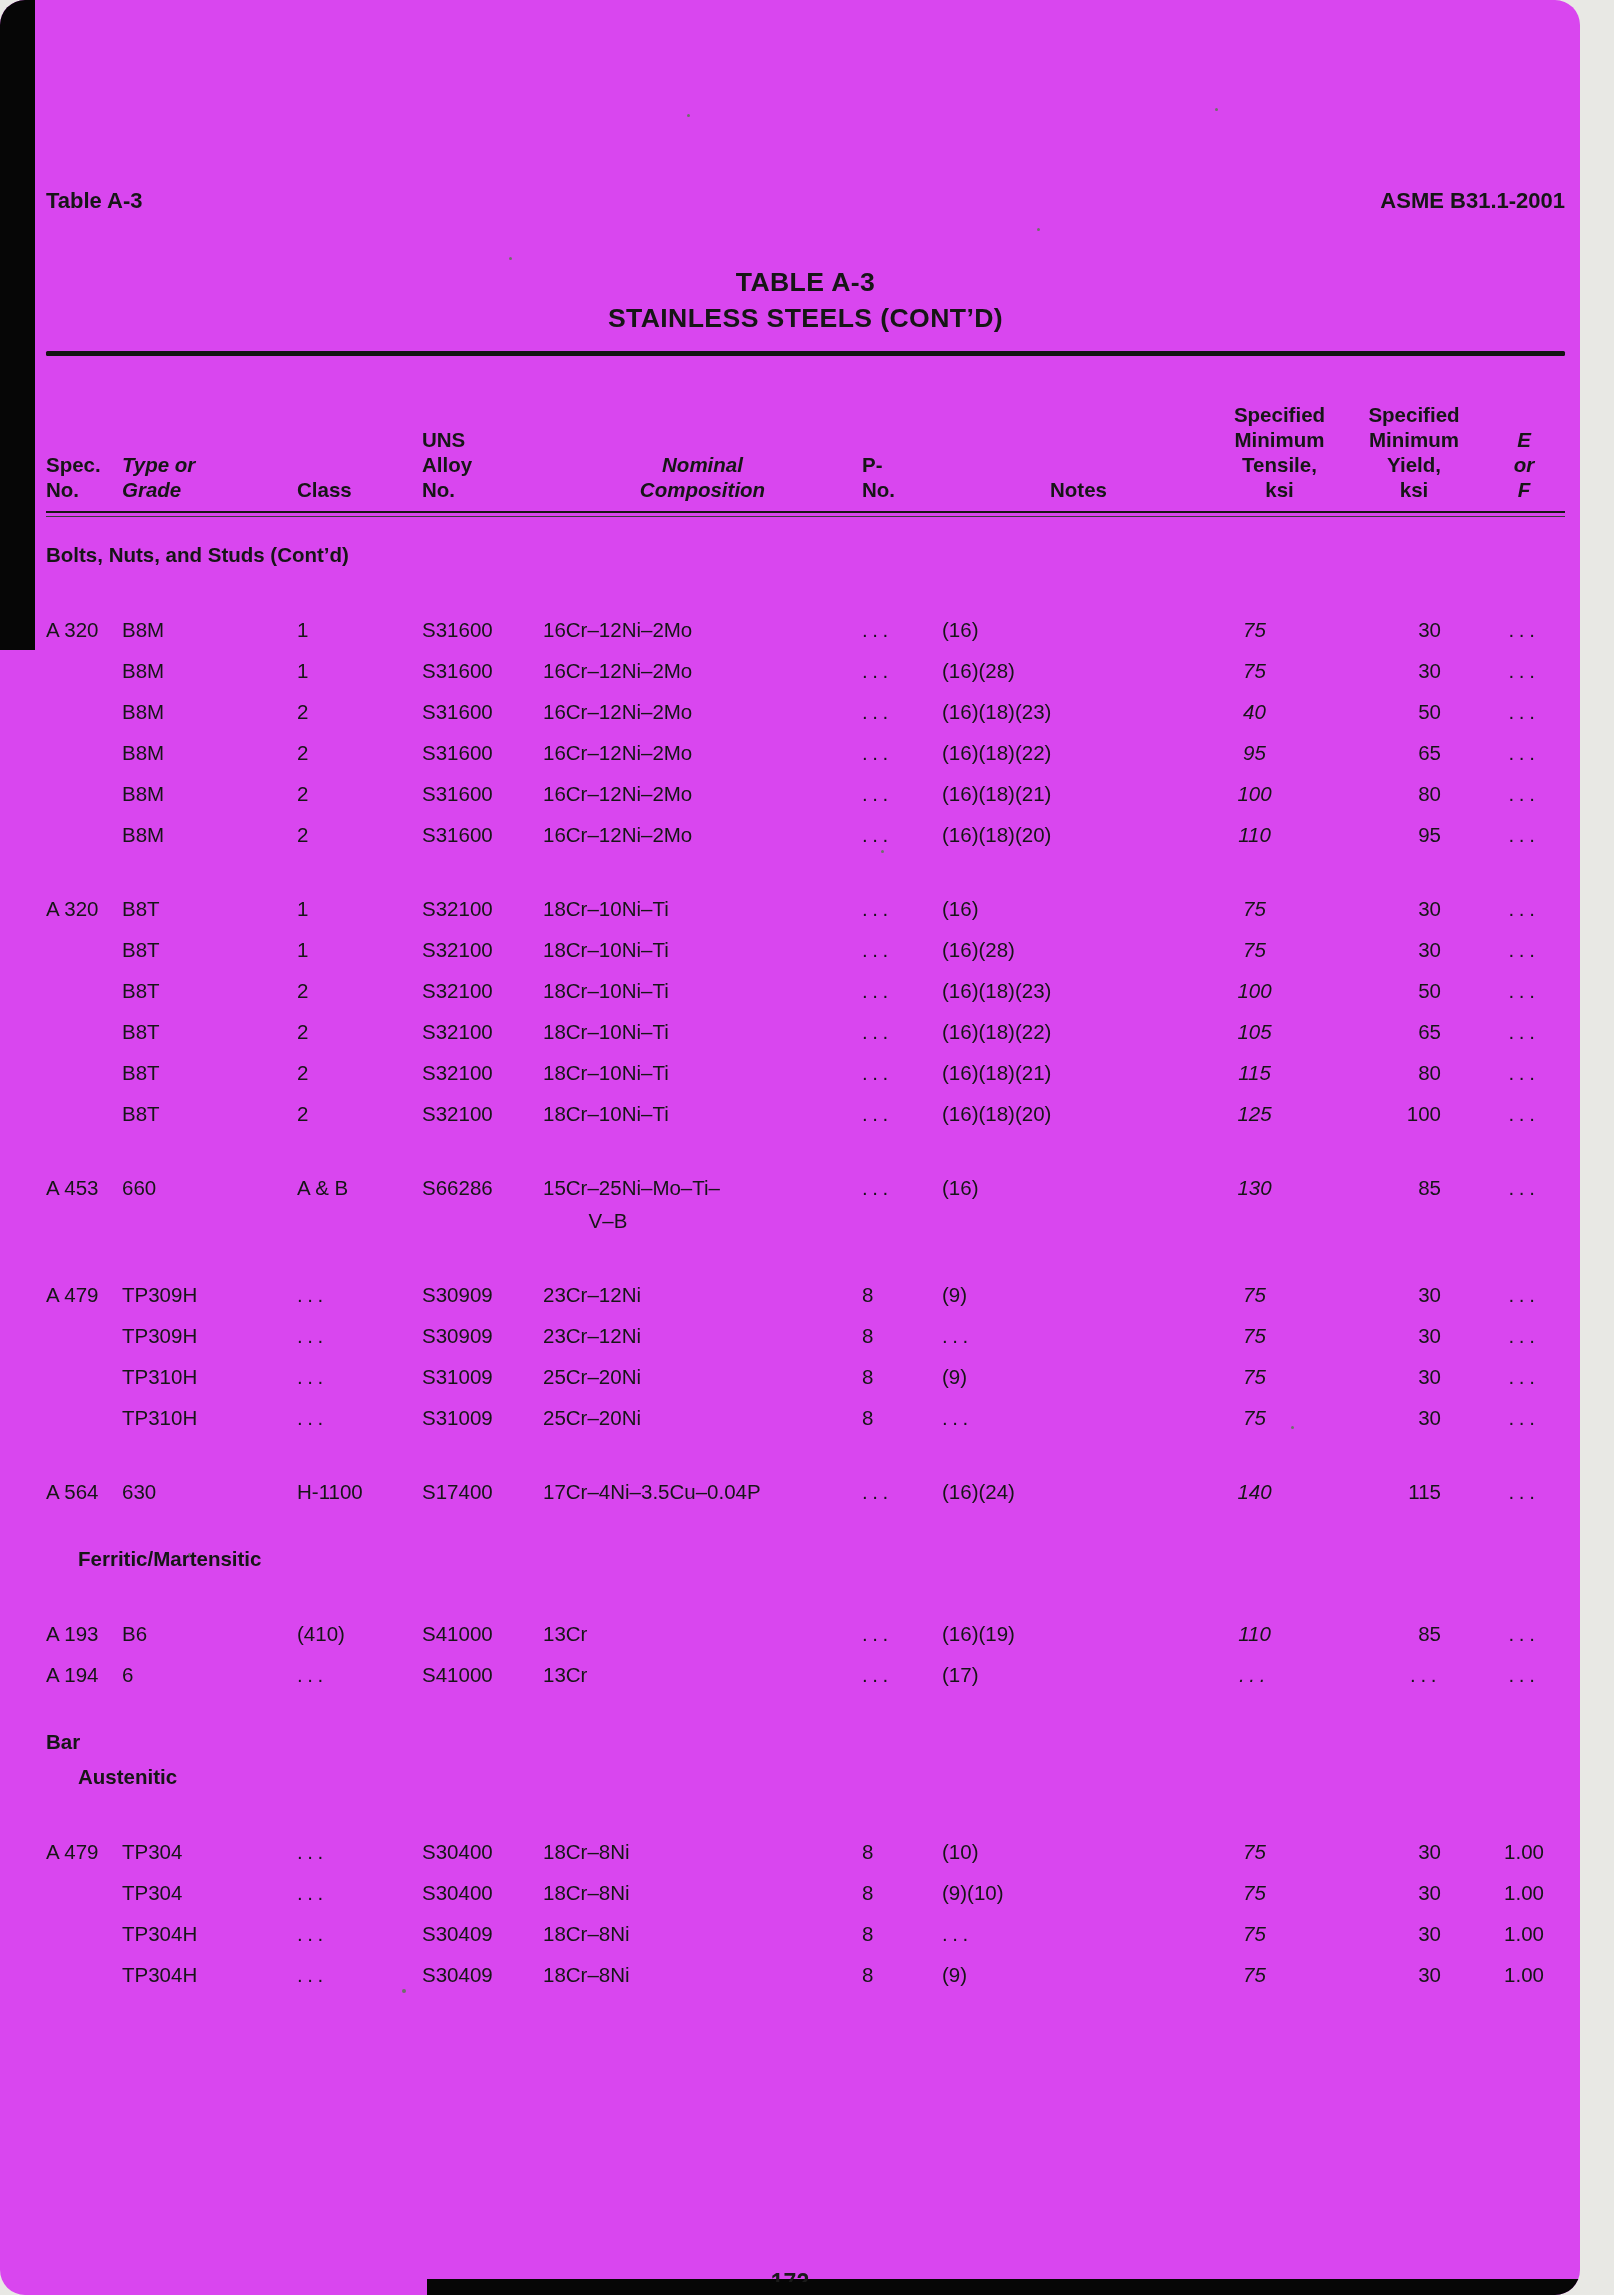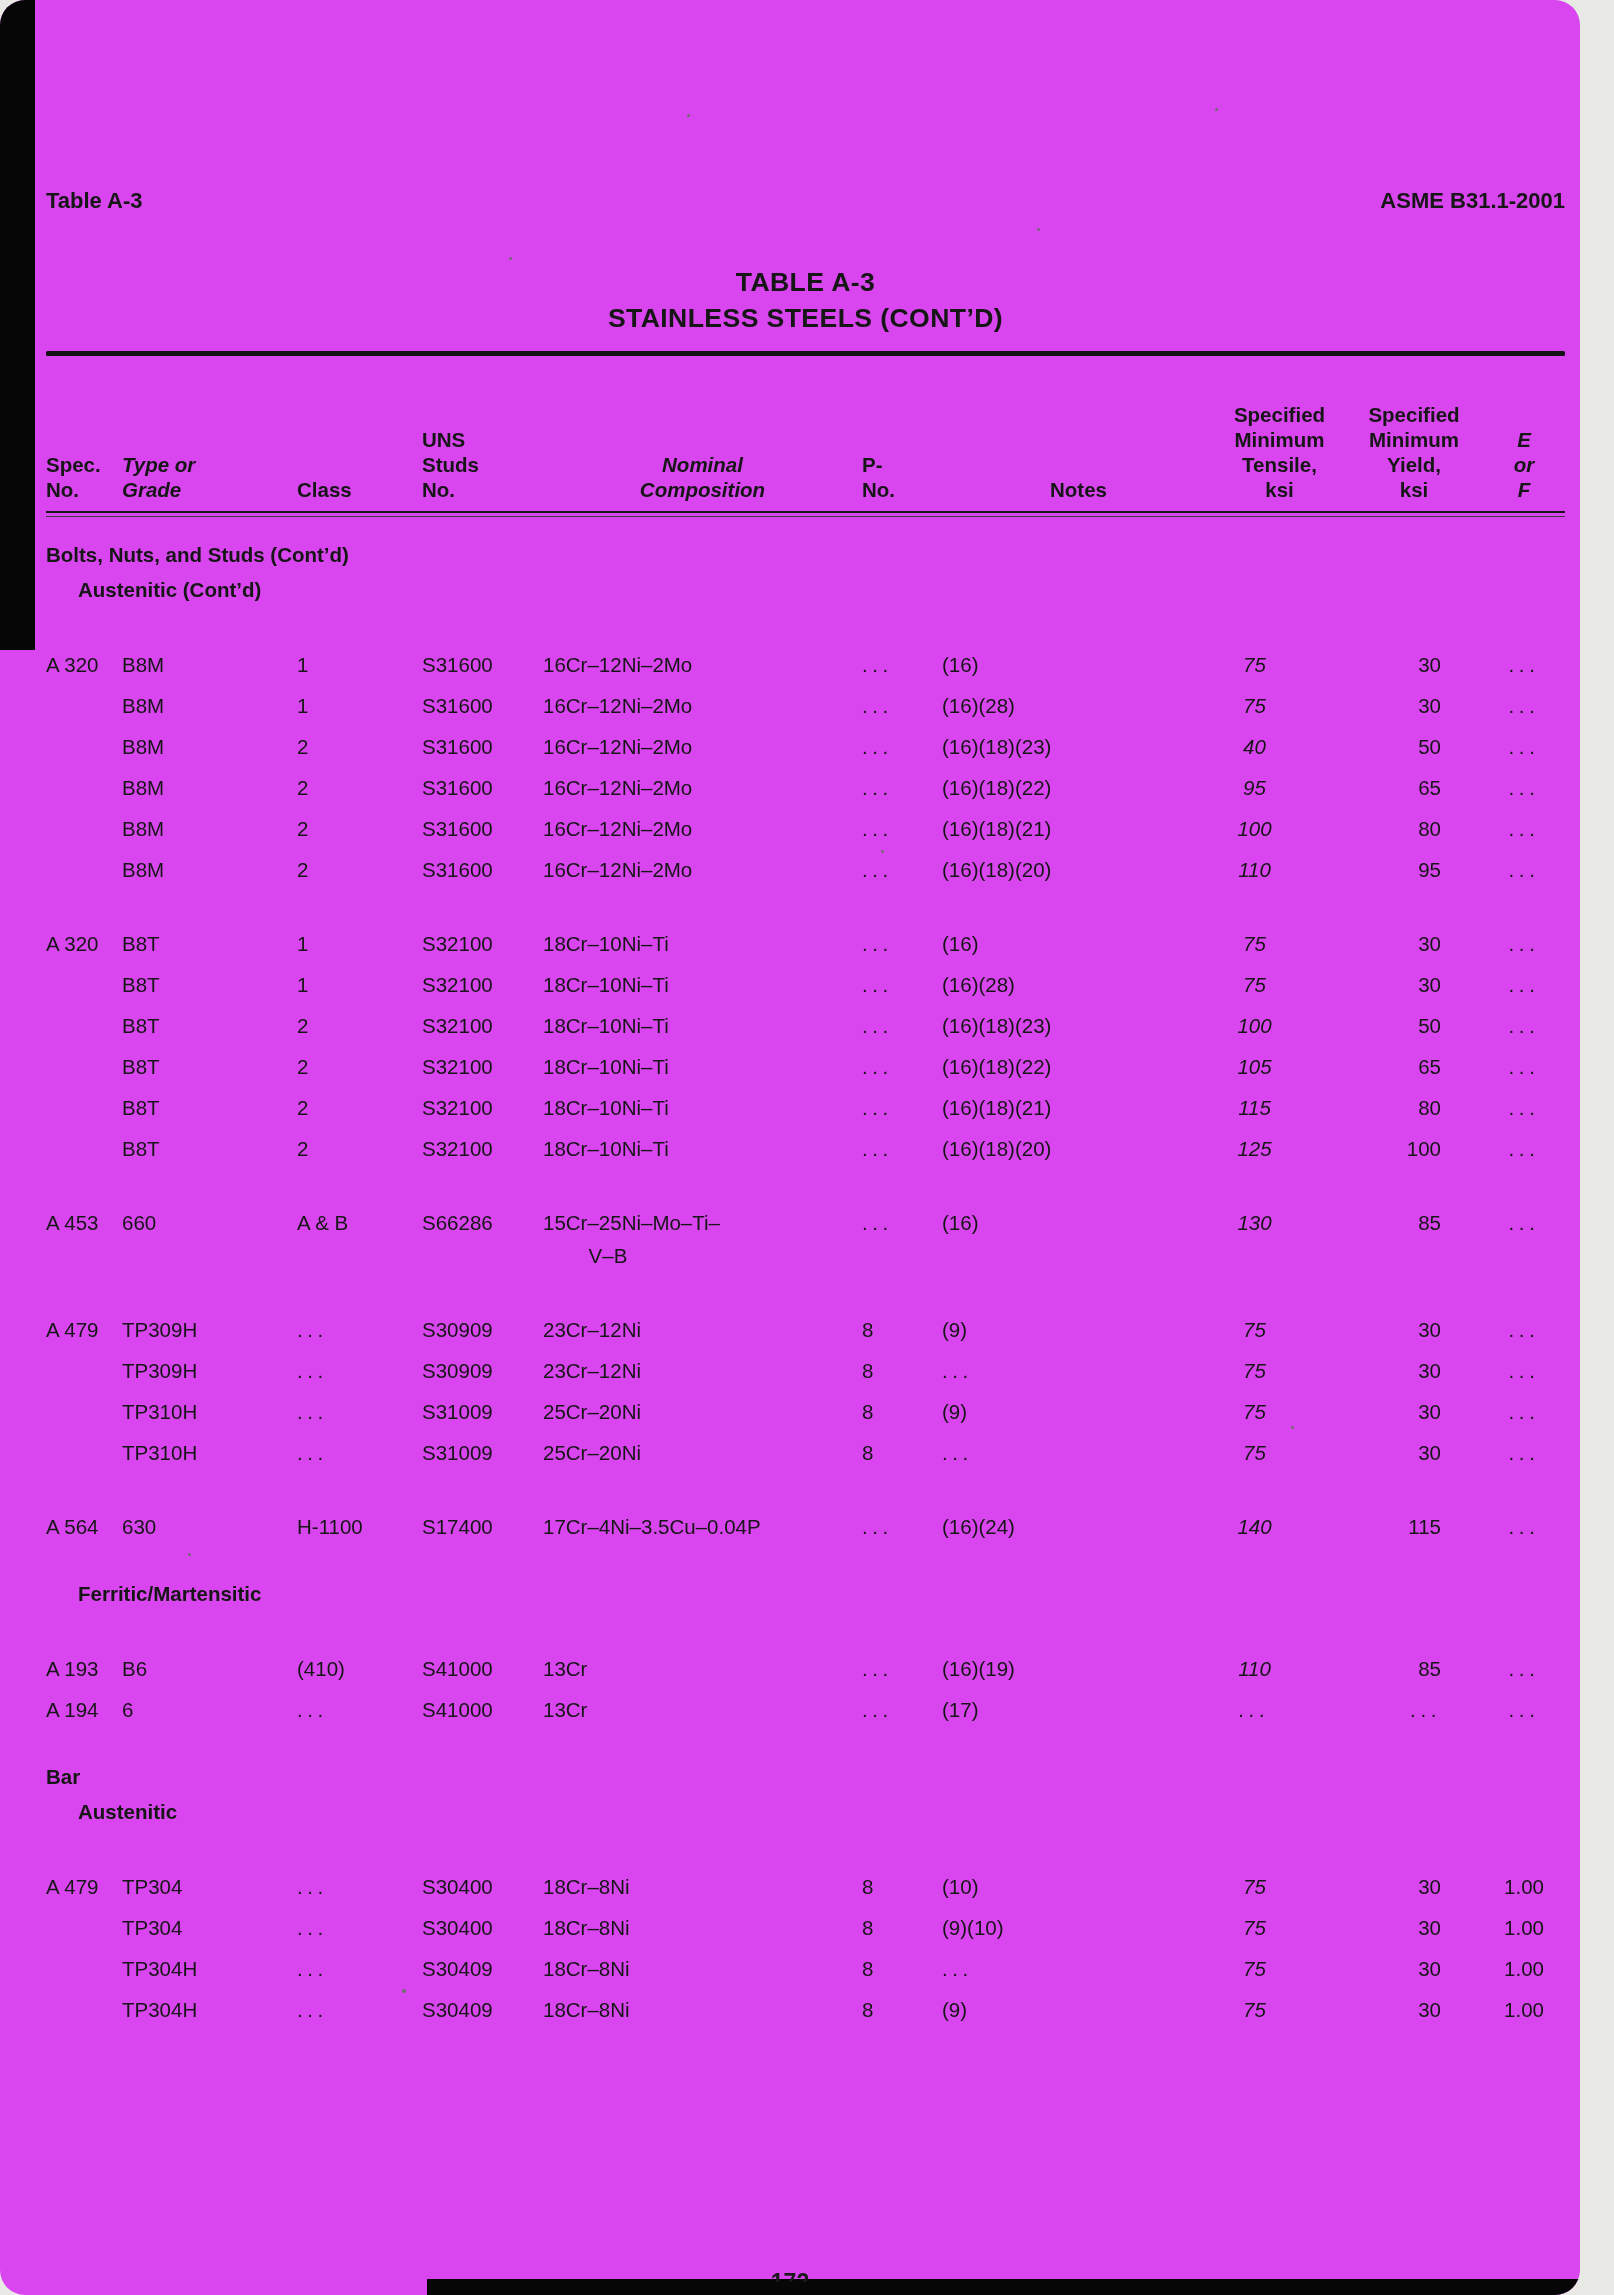--- a/index.html
+++ b/index.html
@@ -70,21 +70,21 @@
 
     <div class="thick-rule"></div>
 
     <div class="theader">
         <div class="hcell c0">Spec.
 No.</div>
         <div class="hcell c1 it">Type or
 Grade</div>
         <div class="hcell c2">Class</div>
         <div class="hcell c3">UNS
-Studs
+Alloy
 No.</div>
         <div class="hcell c4 it">Nominal
 Composition</div>
         <div class="hcell c5">P-
 No.</div>
         <div class="hcell c6">Notes</div>
         <div class="hcell c7">Specified
 Minimum
 Tensile,
 ksi</div>
@@ -94,21 +94,20 @@
 ksi</div>
         <div class="hcell c9 it">E
 or
 F</div>
       </div>
 
     <div class="thin-rule"></div>
 
     <div class="tbody">
         <div class="sec ind0">Bolts, Nuts, and Studs (Cont’d)</div>
-        <div class="sec ind1">Austenitic (Cont’d)</div>
         <div class="gap"></div>
         <div class="trow">
           <div class="cell c0">A 320</div>
           <div class="cell c1">B8M</div>
           <div class="cell c2">1</div>
           <div class="cell c3">S31600</div>
           <div class="cell c4">16Cr–12Ni–2Mo</div>
           <div class="cell c5 dots">...</div>
           <div class="cell c6">(16)</div>
           <div class="cell c7">75</div>

